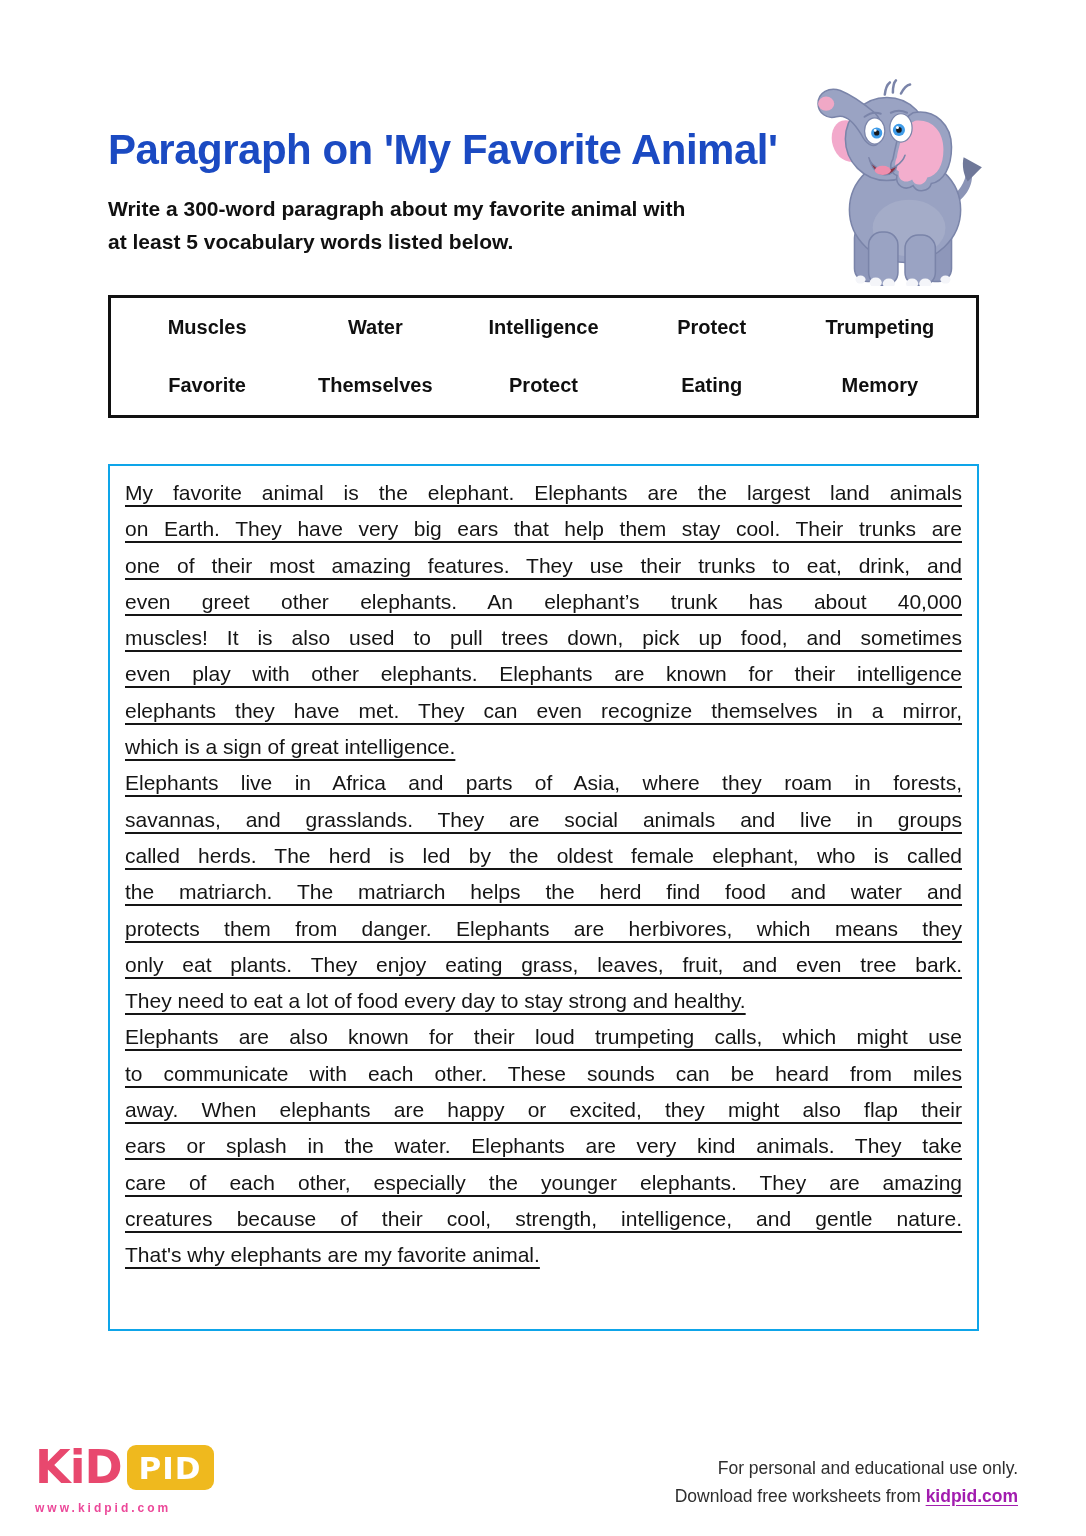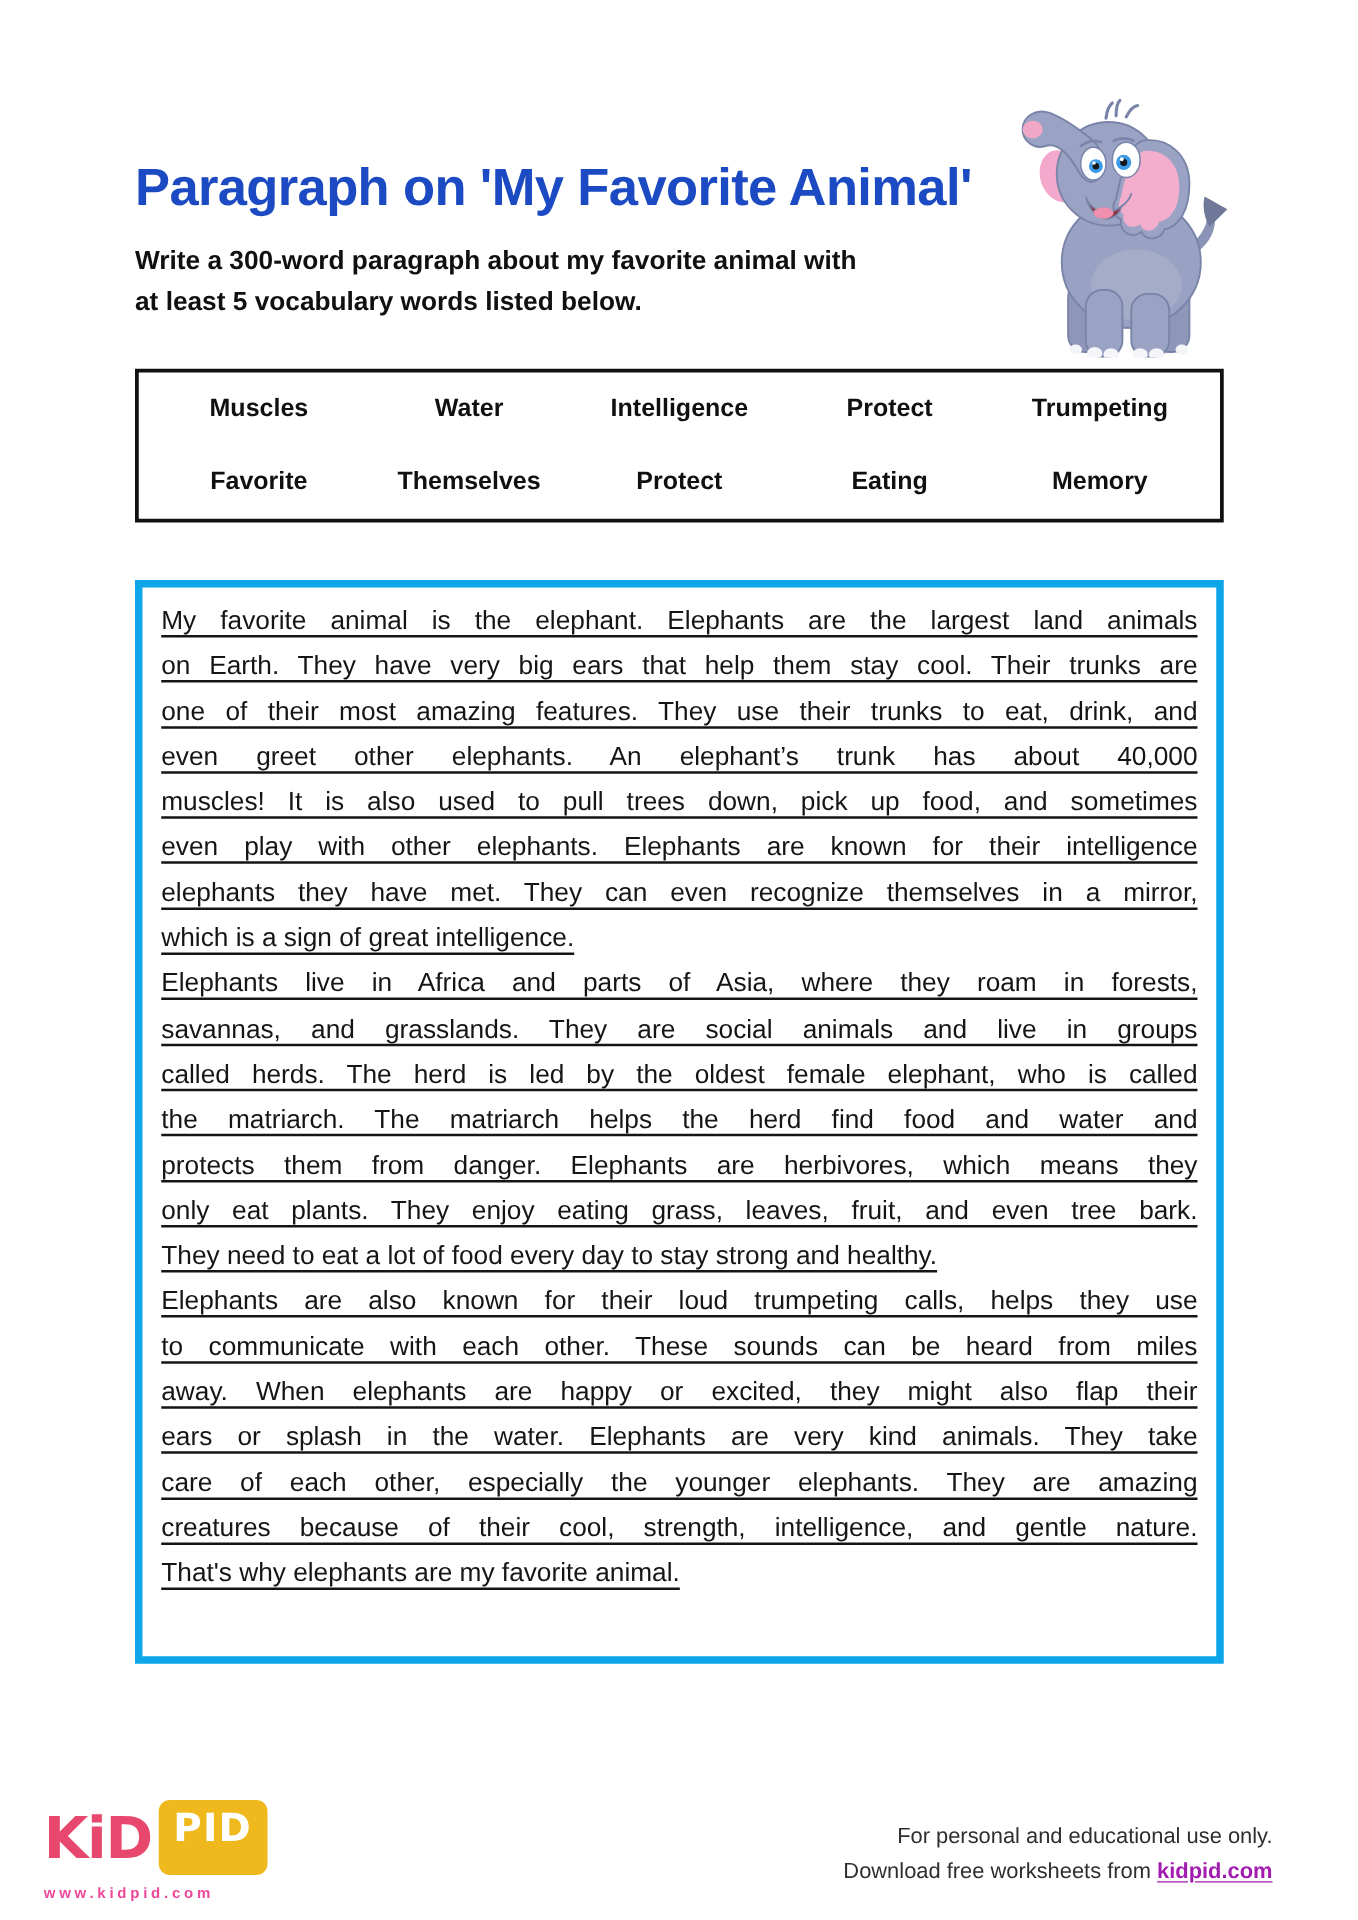--- a/index.html
+++ b/index.html
@@ -29,42 +29,42 @@
     position:absolute; left:108px; top:295px; width:871px; height:123px;
     border:3px solid #111; box-sizing:border-box;
     display:grid; grid-template-columns:repeat(5,1fr); grid-template-rows:1fr 1fr;
     align-items:center; justify-items:center; padding:1px 12px;
   }
   .vocab-word { font-size:20px; font-weight:700; color:#101010; }
 
   
   .essay-box {
     position:absolute; left:108px; top:464px; width:871px; height:867px;
-    border:6px solid #0ea5e9; box-sizing:border-box;
+    border:2px solid #0ea5e9; box-sizing:border-box;
     padding:9px 15px 0 15px;
   }
   .essay-line {
     height:36.3px; line-height:36.3px;
     font-size:21px; color:#151515;
     text-align:justify; text-align-last:justify; text-justify:inter-word;
     text-decoration:underline; text-decoration-thickness:1.6px; text-underline-offset:5px;
   }
   .essay-line.end { text-align-last:left; }
 
   
   .footer-logo { position:absolute; left:35px; top:1440px; }
   .logo-row { display:flex; align-items:center; }
   .logo-kid {
     font-size:46px; font-weight:800; color:#e8486e;
     font-family:"DejaVu Sans", sans-serif; letter-spacing:-1px;
   }
   .logo-pid {
     margin-left:5px; background:#efb91e; color:#ffffff;
     font-size:31px; font-weight:800; font-family:"DejaVu Sans", sans-serif;
-    padding:5px 12px 19px 12px; border-radius:9px; letter-spacing:1px;
+    padding:5px 12px 4px 12px; border-radius:9px; letter-spacing:1px;
   }
   .logo-url {
     margin-top:7px; font-size:12px; font-weight:600; color:#ec4899;
     letter-spacing:3px;
   }
   .footer-note {
     position:absolute; right:68px; top:1454px; text-align:right;
     font-size:17.5px; color:#2e2e2e; line-height:28px;
   }
   .footer-note a, .footer-link {
@@ -153,21 +153,21 @@
     <div class="essay-line">even play with other elephants. Elephants are known for their intelligence</div>
     <div class="essay-line">elephants they have met. They can even recognize themselves in a mirror,</div>
     <div class="essay-line end">which is a sign of great intelligence.</div>
     <div class="essay-line">Elephants live in Africa and parts of Asia, where they roam in forests,</div>
     <div class="essay-line">savannas, and grasslands. They are social animals and live in groups</div>
     <div class="essay-line">called herds. The herd is led by the oldest female elephant, who is called</div>
     <div class="essay-line">the matriarch. The matriarch helps the herd find food and water and</div>
     <div class="essay-line">protects them from danger. Elephants are herbivores, which means they</div>
     <div class="essay-line">only eat plants. They enjoy eating grass, leaves, fruit, and even tree bark.</div>
     <div class="essay-line end">They need to eat a lot of food every day to stay strong and healthy.</div>
-    <div class="essay-line">Elephants are also known for their loud trumpeting calls, helps they use</div>
+    <div class="essay-line">Elephants are also known for their loud trumpeting calls, which might use</div>
     <div class="essay-line">to communicate with each other. These sounds can be heard from miles</div>
     <div class="essay-line">away. When elephants are happy or excited, they might also flap their</div>
     <div class="essay-line">ears or splash in the water. Elephants are very kind animals. They take</div>
     <div class="essay-line">care of each other, especially the younger elephants. They are amazing</div>
     <div class="essay-line">creatures because of their cool, strength, intelligence, and gentle nature.</div>
     <div class="essay-line end">That's why elephants are my favorite animal.</div>
   </div>
 
   <div class="footer-logo">
     <div class="logo-row">

